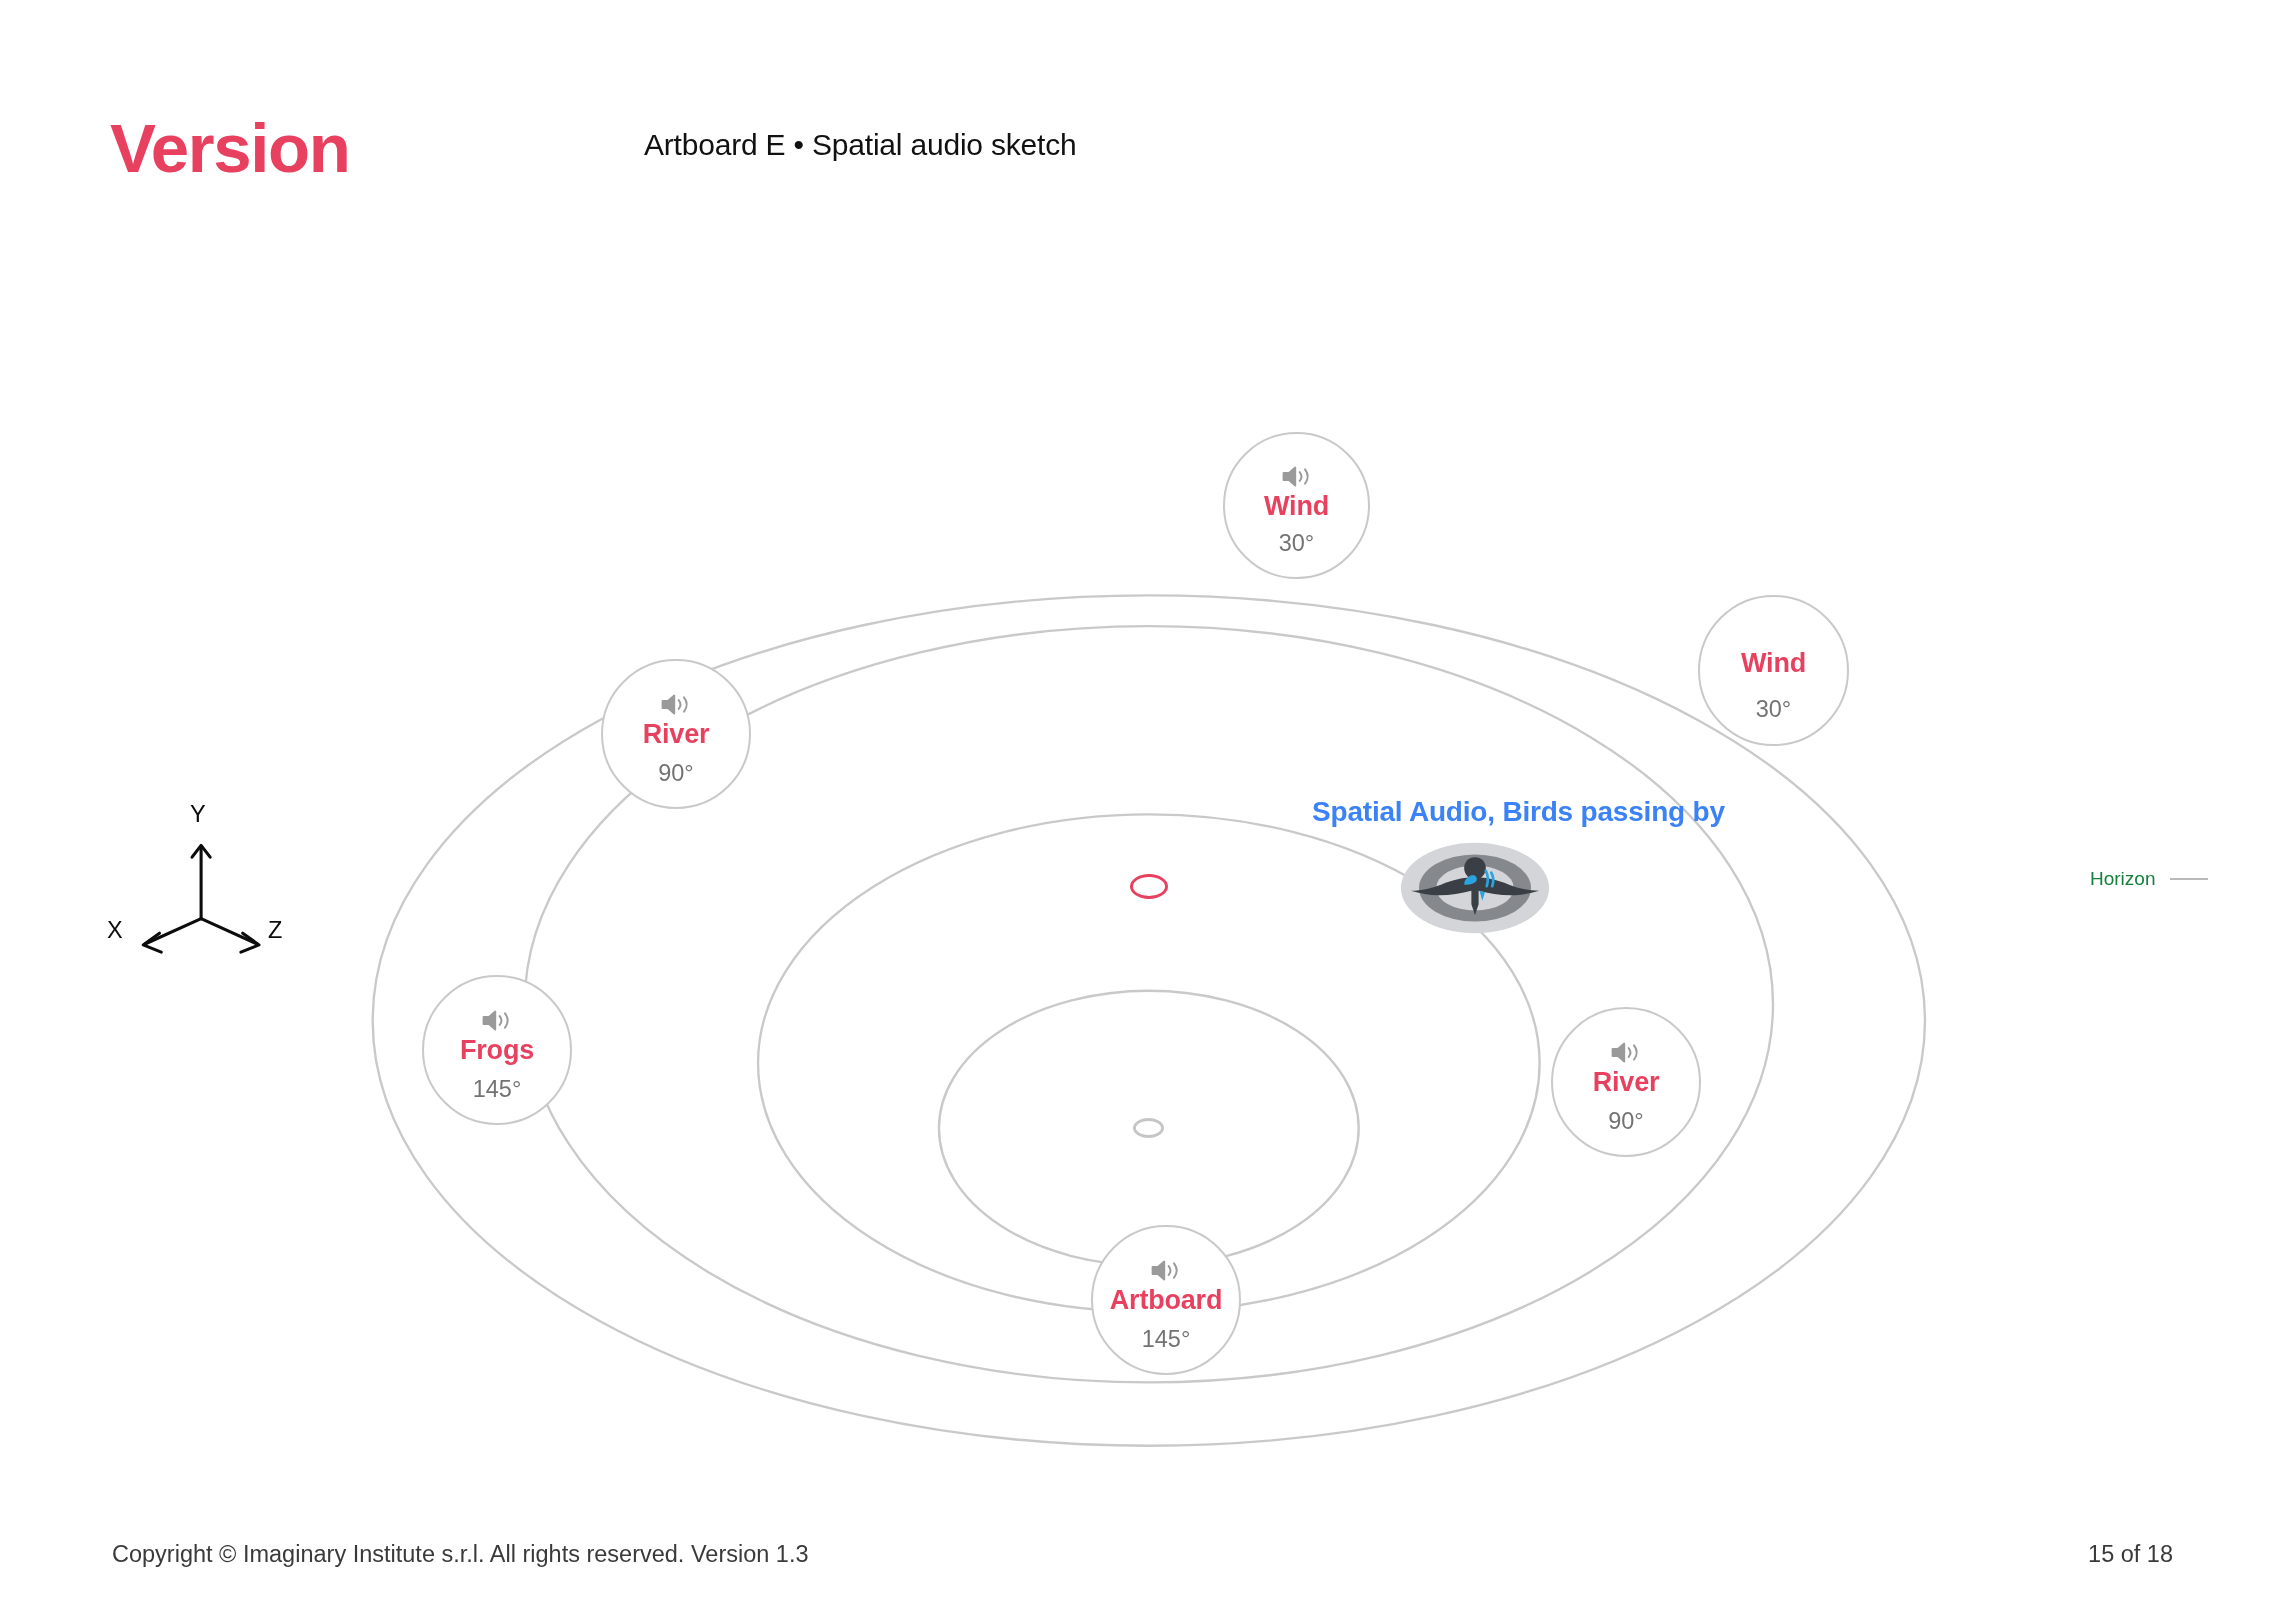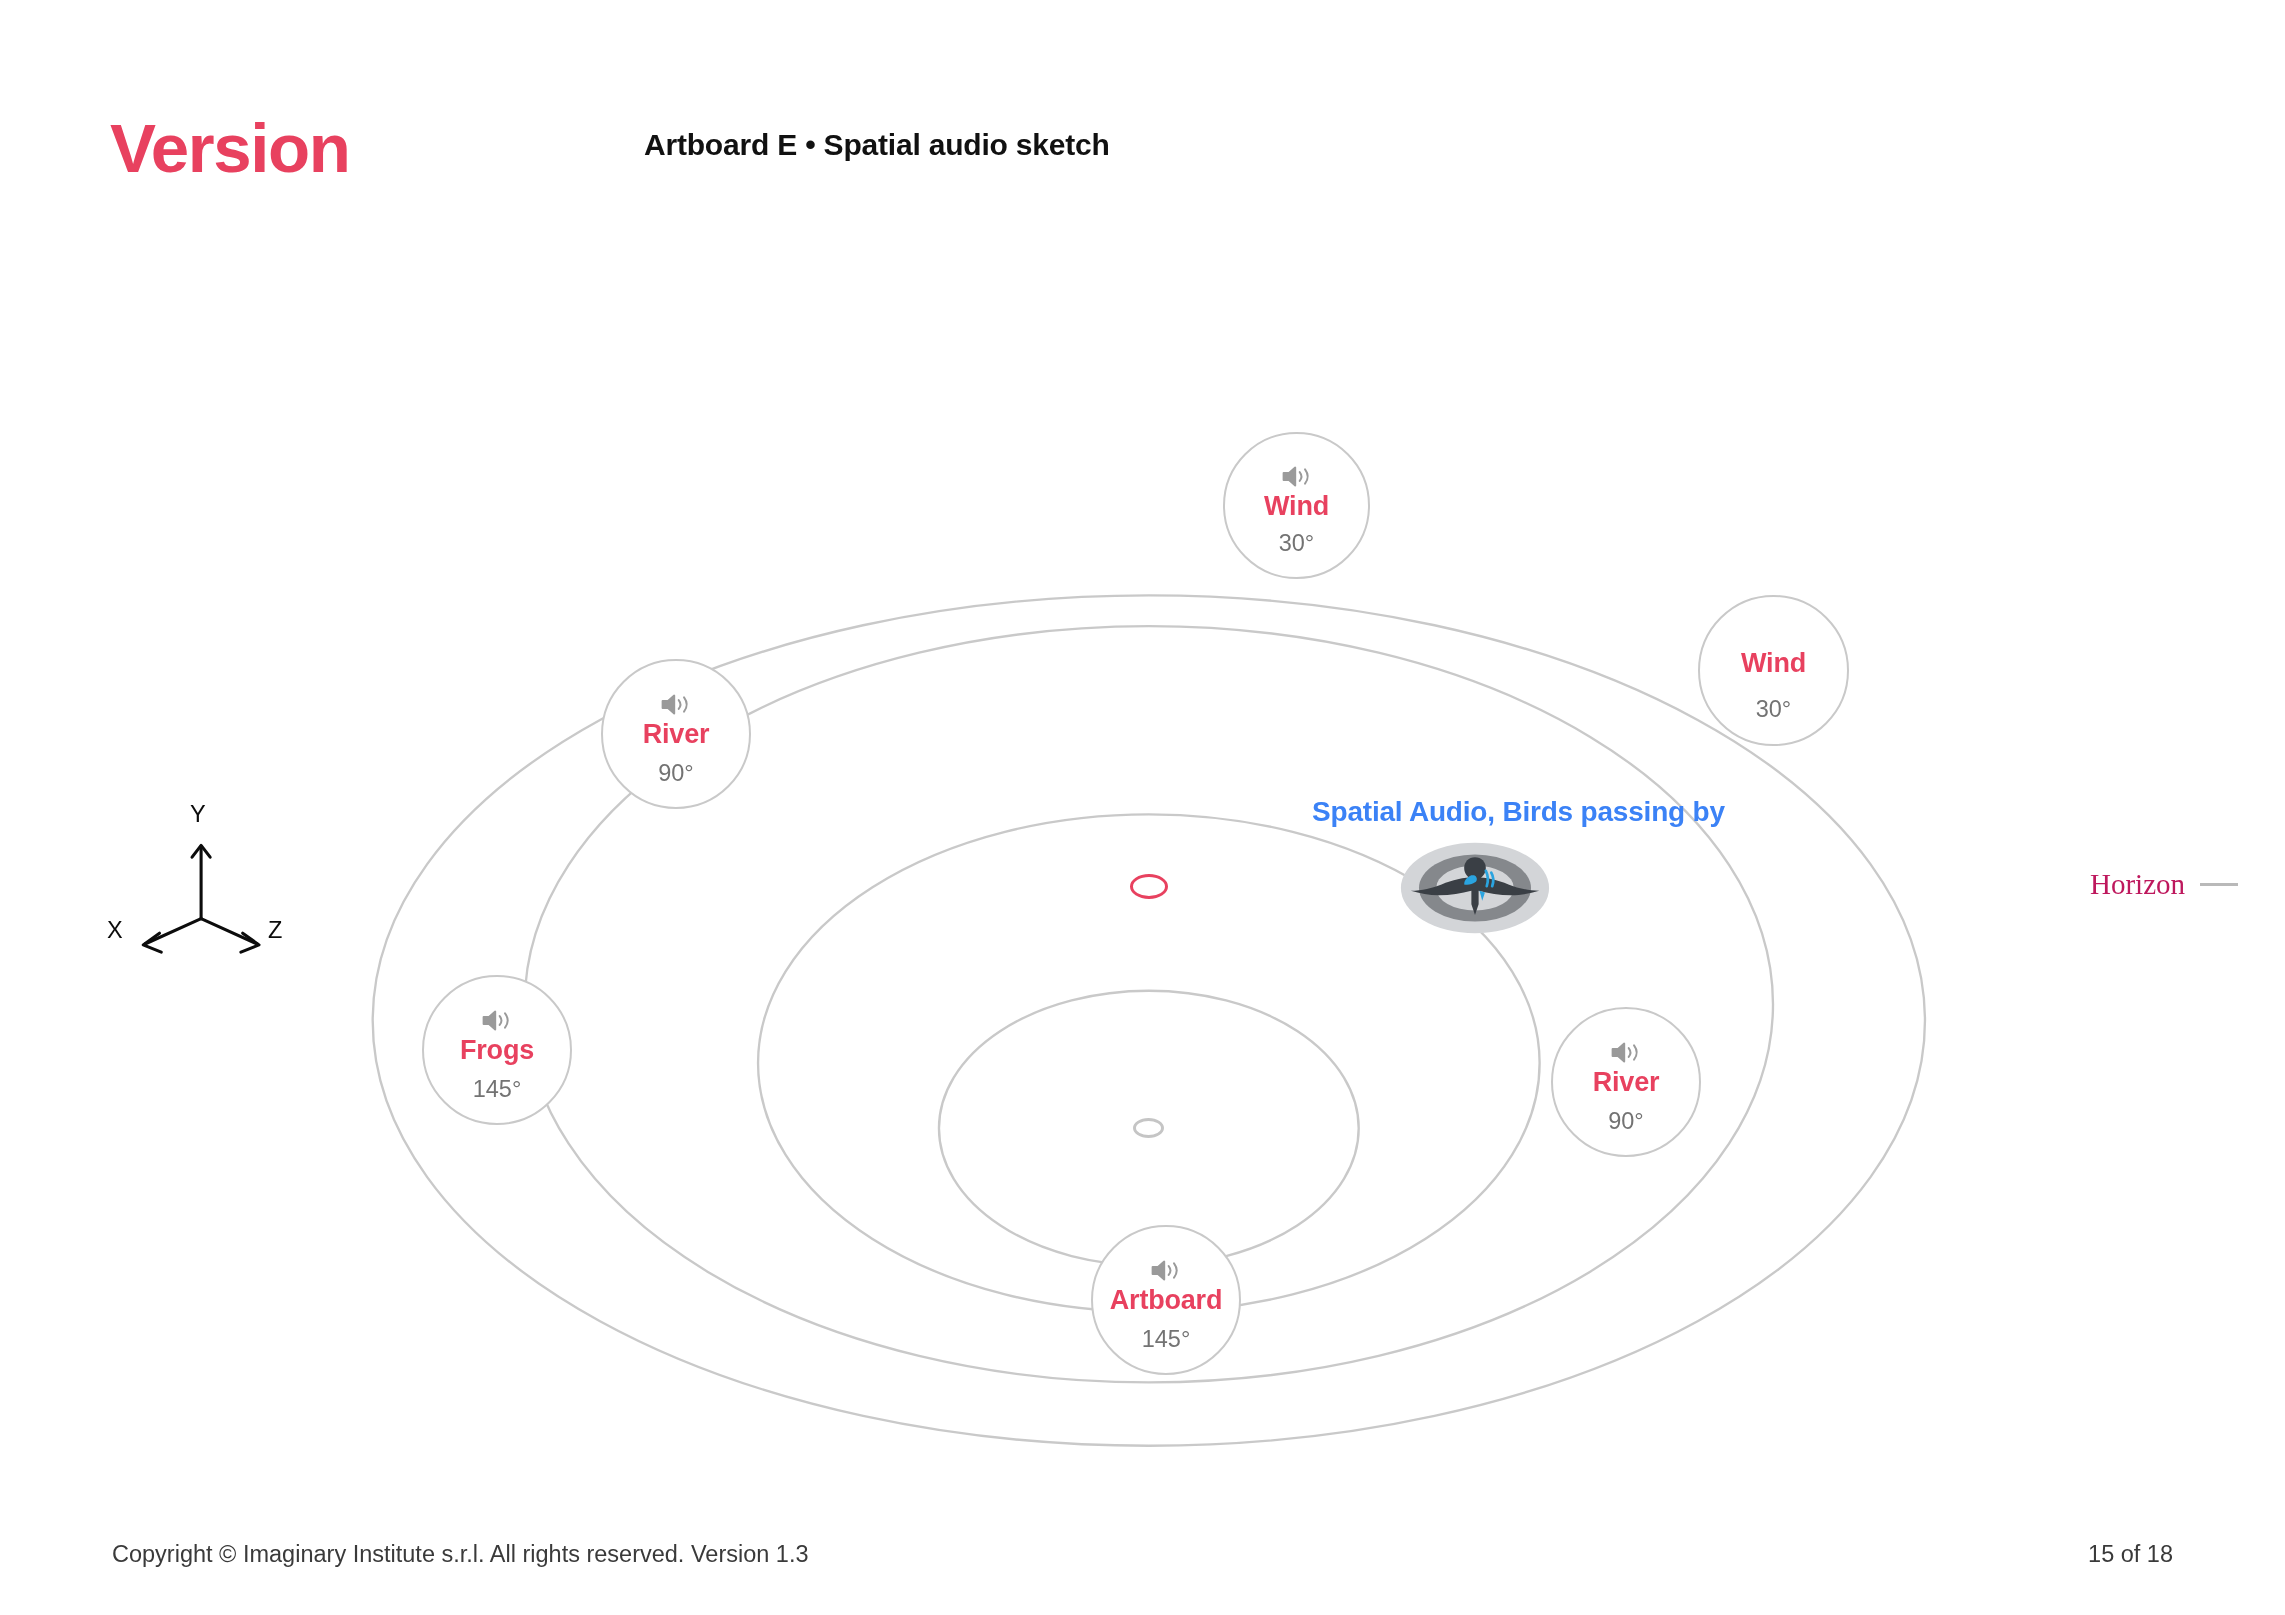--- a/index.html
+++ b/index.html
@@ -25,21 +25,21 @@
     font-weight: 700;
     letter-spacing: -1.4px;
     color: #e8415f;
     line-height: 1;
   }
   #artboard-subtitle {
     position: absolute;
     left: 644px;
     top: 128px;
     font-size: 30px;
-    font-weight: 700;
+    font-weight: 400;
     color: #111111;
     letter-spacing: -0.2px;
     white-space: nowrap;
   }
 
   
   #scene {
     position: absolute;
     left: 0;
     top: 0;
@@ -74,24 +74,23 @@
   #horizon-legend {
     position: absolute;
     left: 2090px;
     top: 868px;
     display: flex;
     align-items: center;
     gap: 14.5px;
     white-space: nowrap;
   }
   #horizon-label {
-    font-size: 29px;
-    color: #be185d;
-    font-weight: 400;
-    font-family: Liberation Serif, serif;
+    font-size: 19px;
+    color: #15803d;
+    font-weight: 400;
   }
   #horizon-dash {
     width: 38px;
     height: 2.7px;
     background: #b9b9b9;
   }
 
   
   .source-bubble {
     position: absolute;

